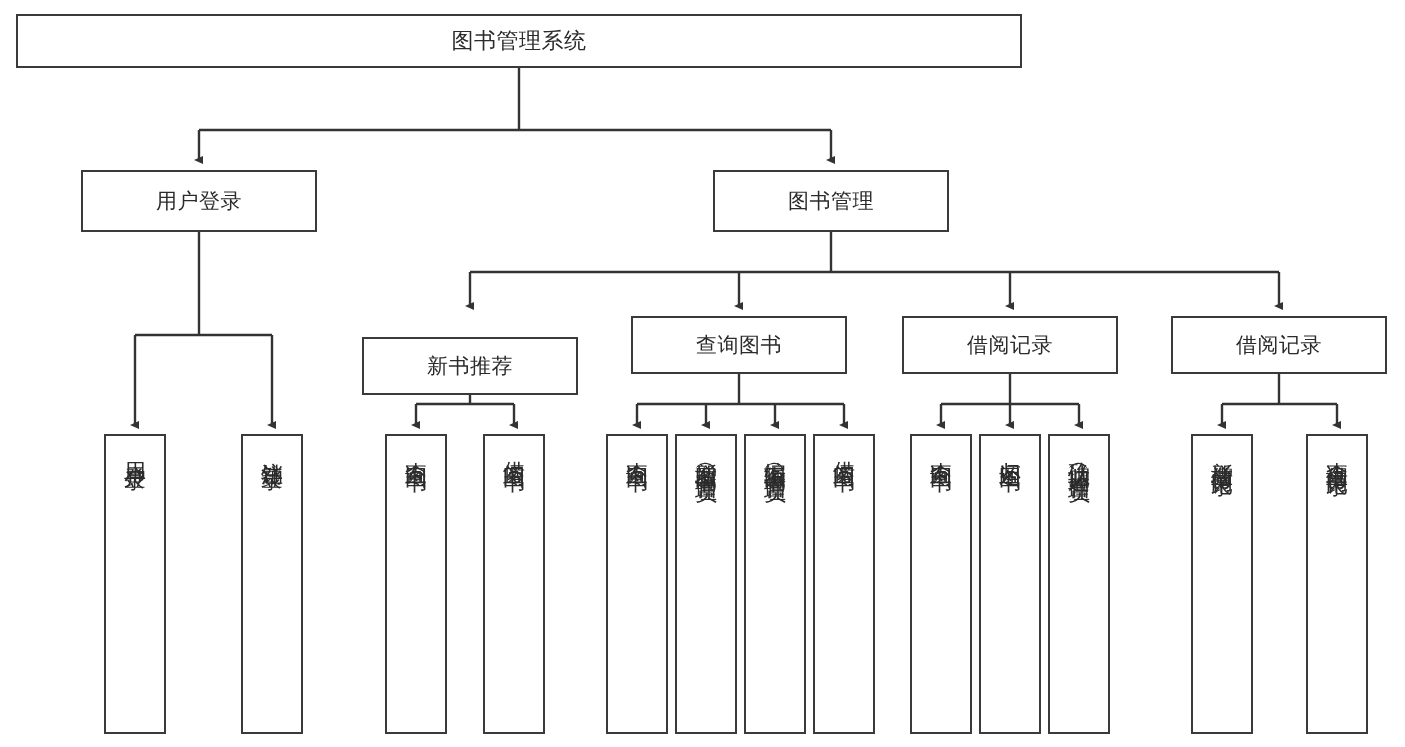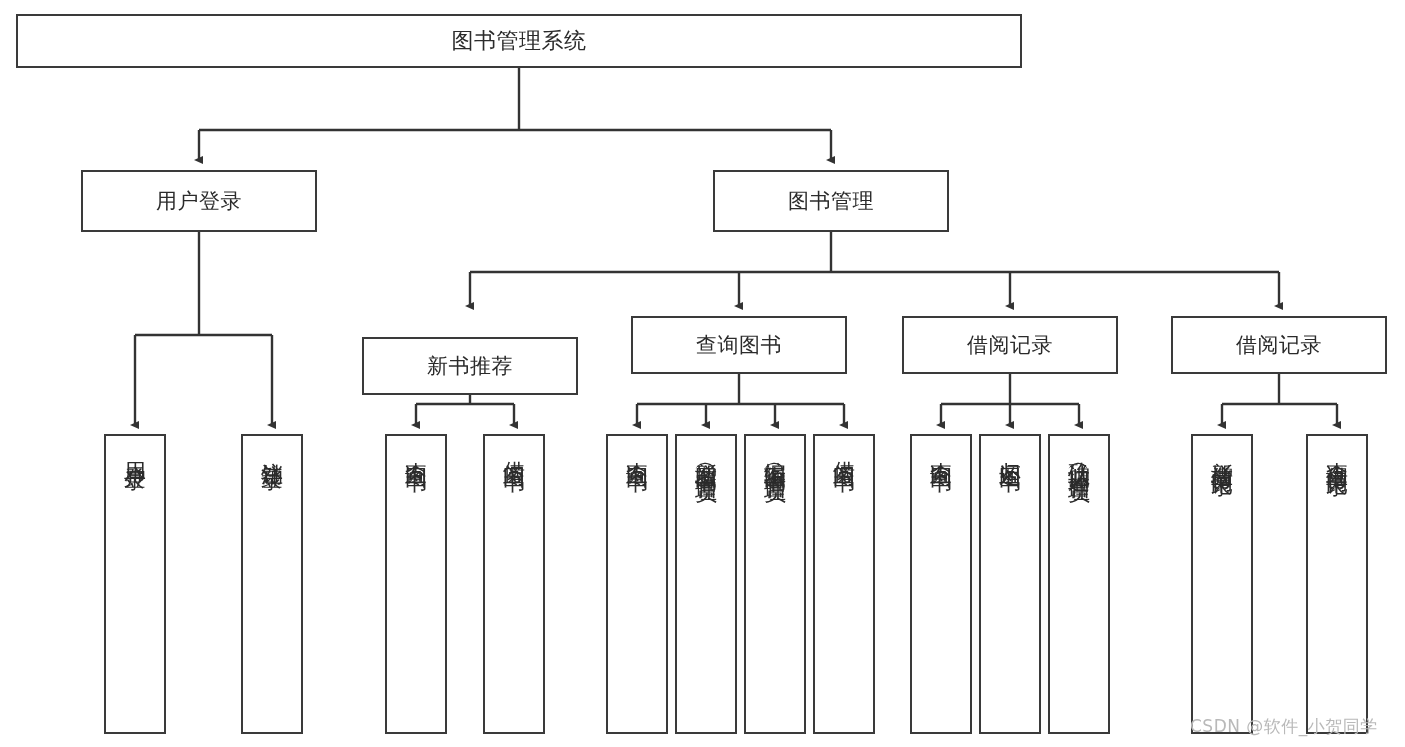--- a/index.html
+++ b/index.html
@@ -183,15 +183,14 @@
     <span class="lbl">确认归还（管理员）</span>
   </div>
 
   <div class="node vert" style="left:1191px; top:434px; width:62px; height:300px;">
     <span class="lbl">新增借阅记录</span>
   </div>
   <div class="node vert" style="left:1306px; top:434px; width:62px; height:300px;">
     <span class="lbl">查询借阅记录</span>
   </div>
 
-  <div class="watermark" style="left:1190px; top:715px;">CSDN @软件_小贺同学</div>
 
 </div>
 
 </body></html>

